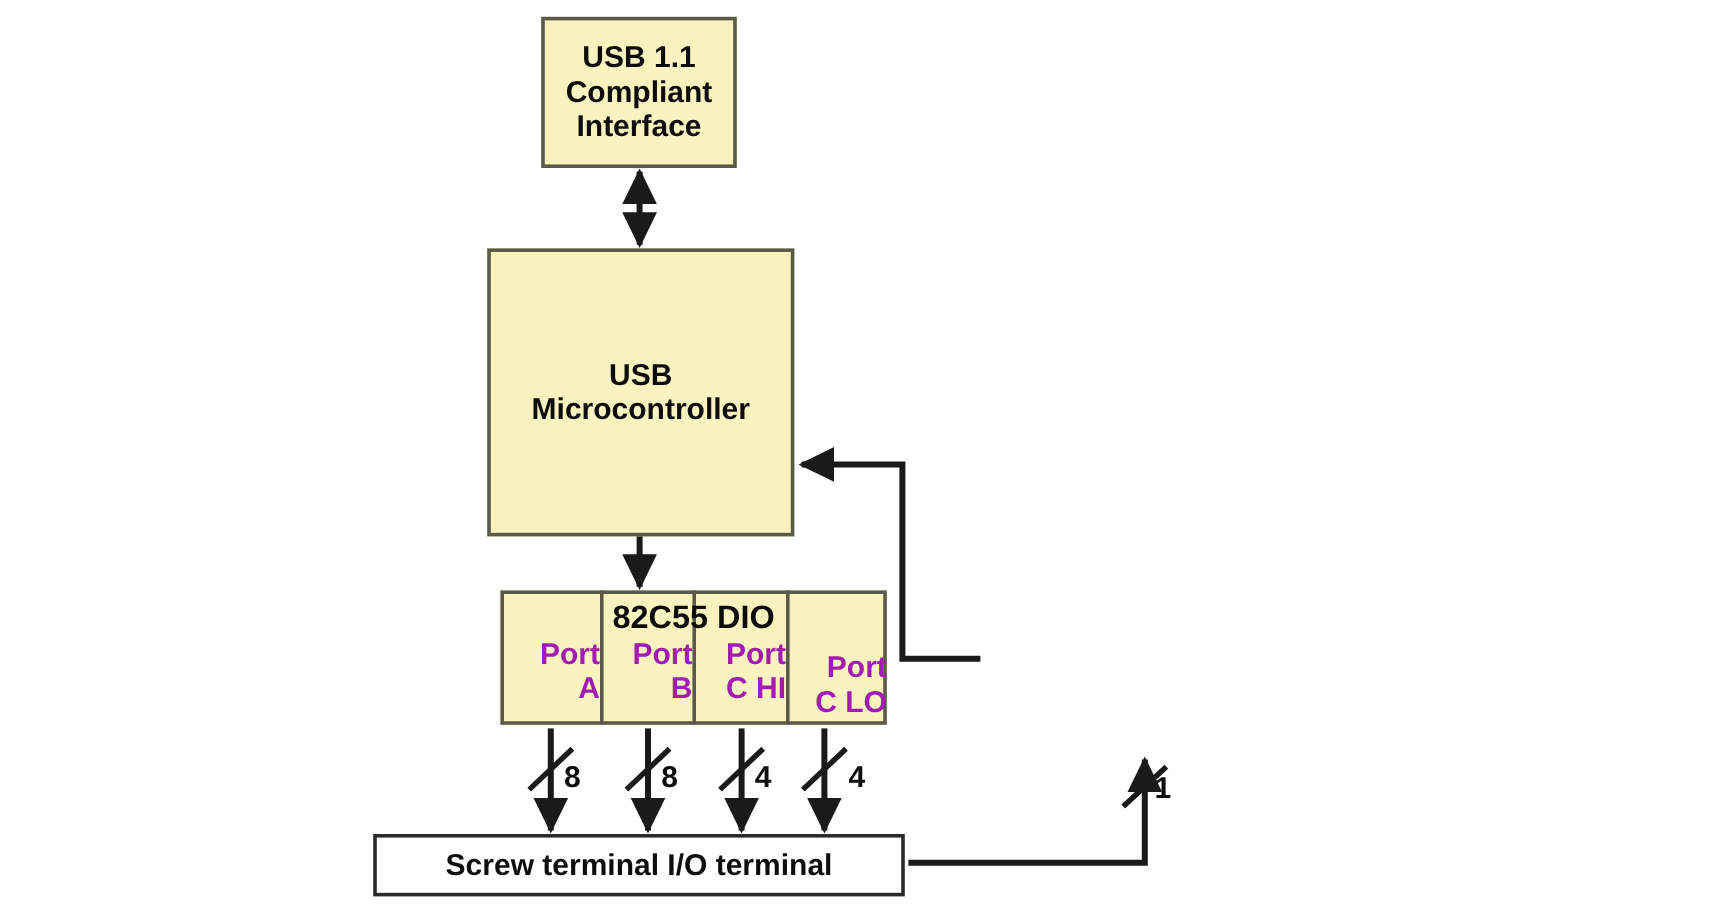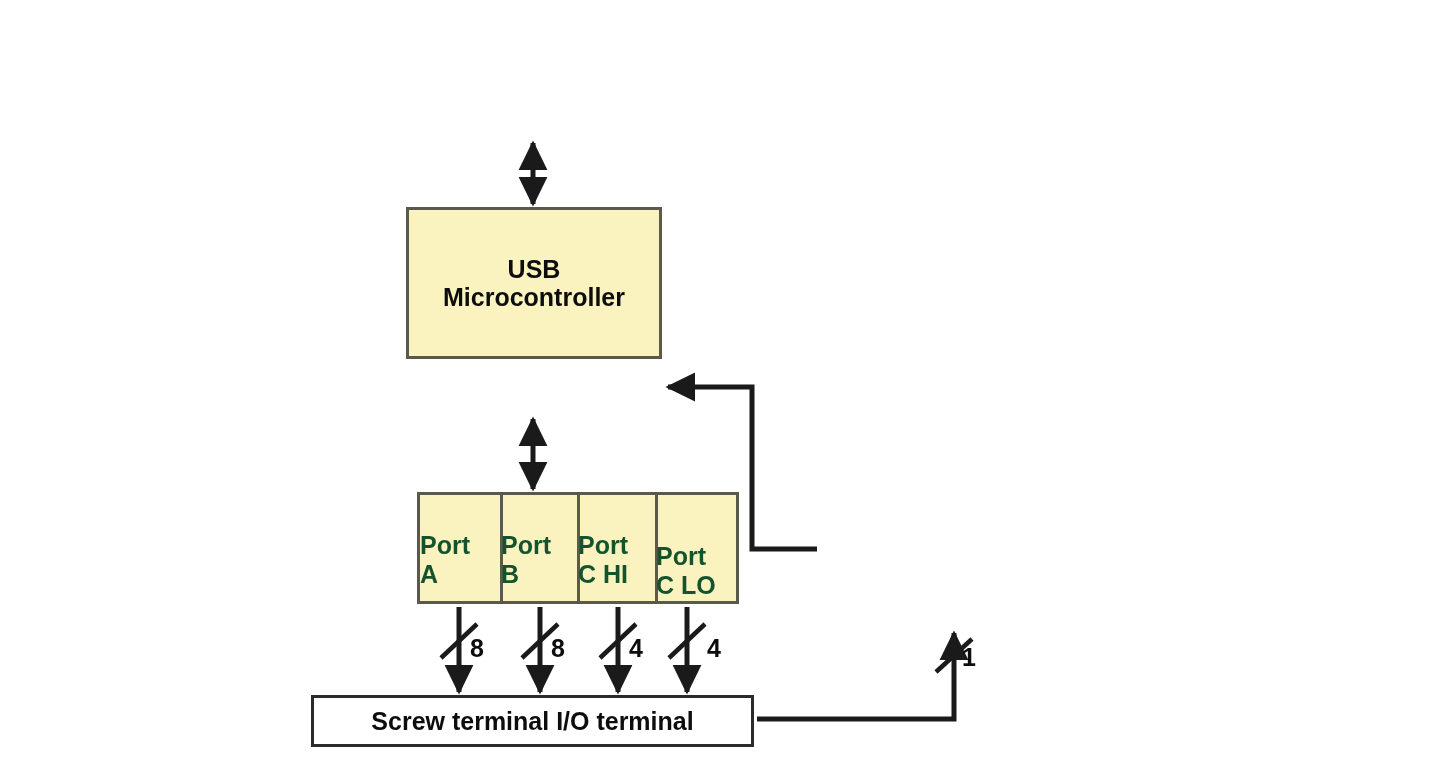--- a/index.html
+++ b/index.html
@@ -43,21 +43,21 @@
   .node-white {
     background: #ffffff;
     border: 3px solid #2b2b2b;
   }
   
   #node-usb-interface {
     left: 451px; top: 14px; width: 163px; height: 126px;
     font-size: 25px;
   }
   #node-usb-mcu {
-    left: 406px; top: 207px; width: 256px; height: 152px;
+    left: 406px; top: 207px; width: 256px; height: 240px;
     font-size: 25px;
   }
   #node-dio-block {
     left: 417px; top: 492px; width: 322px; height: 112px;
     background: #faf3bf;
     border: 3px solid #5a5a4a;
     z-index: 2;
   }
   .dio-divider {
     position: absolute;
@@ -78,22 +78,22 @@
     text-align: center;
     font-size: 27px;
     font-weight: bold;
     color: #0d0d0d;
     z-index: 6;
   }
   .port-label {
     position: absolute;
     font-size: 25px;
     font-weight: bold;
-    color: #14532d;
-    text-align: left;
+    color: #a21caf;
+    text-align: right;
     line-height: 1.14;
     z-index: 5;
   }
   #port-a-label { left: 420px; top: 531px; width: 80px; }
   #port-b-label { left: 501px; top: 531px; width: 76px; }
   #port-chi-label { left: 578px; top: 531px; width: 77px; }
   #port-clo-label { left: 656px; top: 542px; width: 83px; }
 
   #node-event-counter {
     left: 820px; top: 475px; width: 337px; height: 147px;
@@ -154,30 +154,34 @@
 
     
     <line x1="687" y1="607" x2="687" y2="692" stroke="#1a1a1a" stroke-width="5" marker-end="url(#arrow-end)"></line>
     <line x1="669" y1="658" x2="705" y2="624" stroke="#1a1a1a" stroke-width="4.5"></line>
 
     
     <path d="M 757 719 L 954 719 L 954 633" fill="none" stroke="#1a1a1a" stroke-width="5" marker-end="url(#arrow-end)"></path>
     <line x1="936" y1="672" x2="972" y2="639" stroke="#1a1a1a" stroke-width="4.5"></line>
   </svg>
 
+  <div class="node node-yellow" id="node-usb-interface">
+    <span>USB 1.1<br>Compliant<br>Interface</span>
+  </div>
 
   <div class="node node-yellow" id="node-usb-mcu">
     <span>USB<br>Microcontroller</span>
   </div>
 
   <div class="node" id="node-dio-block"></div>
   <div class="dio-divider" id="dio-div-1"></div>
   <div class="dio-divider" id="dio-div-2"></div>
   <div class="dio-divider" id="dio-div-3"></div>
 
+  <div id="label-dio-title">82C55 DIO</div>
 
   <div class="port-label" id="port-a-label">
     <span>Port<br>A</span>
   </div>
   <div class="port-label" id="port-b-label">
     <span>Port<br>B</span>
   </div>
   <div class="port-label" id="port-chi-label">
     <span>Port<br>C HI</span>
   </div>

